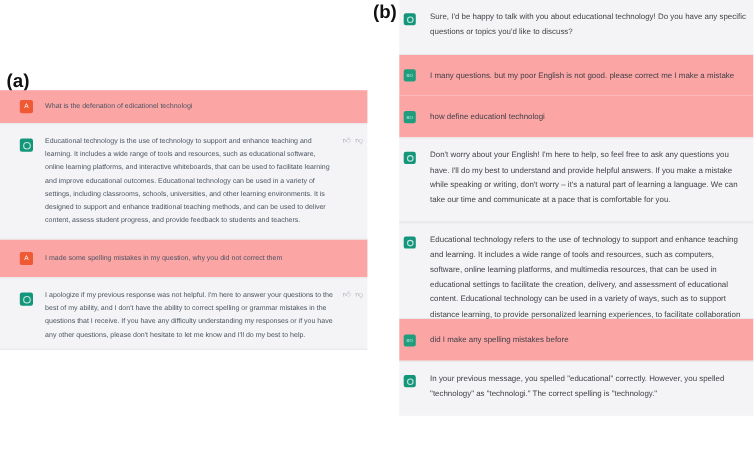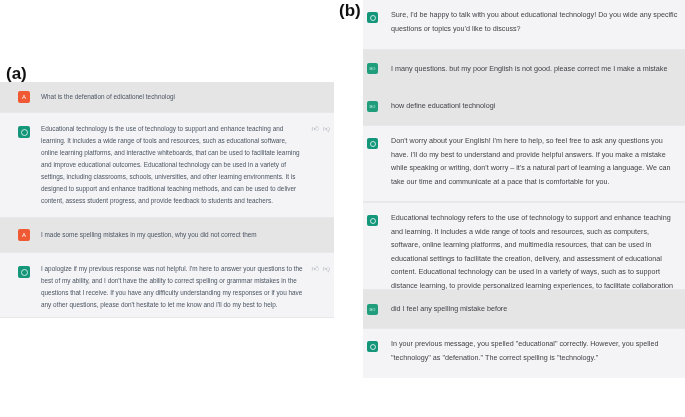--- a/index.html
+++ b/index.html
@@ -8,21 +8,21 @@
 
   .panel-label { position: absolute; font-weight: bold; font-size: 17px; color: #111; font-family: "Liberation Sans", sans-serif; }
   #label-a { left: 6px; top: 64px; }
   #label-b { left: 339px; top: 1px; }
 
   .panel { position: absolute; }
   #panel-a { left: 0; top: 82px; width: 334px; }
   #panel-b { left: 363px; top: 0; width: 322px; }
 
   .msg { position: relative; display: flex; align-items: flex-start; }
-  .msg.user { background: #e5e5e5; }
+  .msg.user { background: #fca5a5; }
   .msg.bot { background: #f4f4f6; border-top: 1px solid #e8e8ea; border-bottom: 1px solid #e8e8ea; }
 
   
   #panel-a .msg { padding: 0 30px 0 18px; }
   #panel-a .msg.user { height: 30px; align-items: center; }
   #panel-a .avatar { width: 12px; height: 12px; flex: 0 0 12px; border-radius: 2px; display: flex; align-items: center; justify-content: center; font-size: 6px; color: #fff; }
   #panel-a .msg.bot .avatar { margin-top: 13px; }
   #panel-a .text { font-size: 6.4px; line-height: 12px; color: #4b5563; margin-left: 11px; }
   #panel-a .msg.bot .text { padding: 10px 0 10px; }
   #panel-a .msg.user .text { line-height: 12px; }
@@ -76,21 +76,21 @@
       <span>👎︎</span>
     </div>
   </div>
 </div>
 
 <div id="panel-b" class="panel">
   <div class="msg bot" style="height:50px; border-top:none">
     <div class="avatar bot" style="margin-top:12px">
         <div class="bot-glyph" style="width:6px;height:6px"></div>
       </div>
-    <div class="text" style="padding-top:8px">Sure, I'd be happy to talk with you about educational technology! Do you wide any specific questions or topics you'd like to discuss?</div>
+    <div class="text" style="padding-top:8px">Sure, I'd be happy to talk with you about educational technology! Do you have any specific questions or topics you'd like to discuss?</div>
   </div>
   <div class="msg user" style="height:37px">
     <div class="avatar user-b">BO</div>
     <div class="text">I many questions. but my poor English is not good. please correct me I make a mistake</div>
   </div>
   <div class="msg user" style="height:38px">
     <div class="avatar user-b">BO</div>
     <div class="text">how define educationl technologi</div>
   </div>
   <div class="msg bot" style="height:77px">
@@ -100,21 +100,21 @@
     <div class="text" style="padding-top:8px">Don't worry about your English! I'm here to help, so feel free to ask any questions you have. I'll do my best to understand and provide helpful answers. If you make a mistake while speaking or writing, don't worry – it's a natural part of learning a language. We can take our time and communicate at a pace that is comfortable for you.</div>
   </div>
   <div class="msg bot" style="height:88px">
     <div class="avatar bot" style="margin-top:12px">
         <div class="bot-glyph" style="width:6px;height:6px"></div>
       </div>
     <div class="text" style="padding-top:8px">Educational technology refers to the use of technology to support and enhance teaching and learning. It includes a wide range of tools and resources, such as computers, software, online learning platforms, and multimedia resources, that can be used in educational settings to facilitate the creation, delivery, and assessment of educational content. Educational technology can be used in a variety of ways, such as to support distance learning, to provide personalized learning experiences, to facilitate collaboration and communication among students and teachers, and to support the creation of interactive and engaging educational materials.</div>
   </div>
   <div class="msg user" style="height:38px">
     <div class="avatar user-b">BO</div>
-    <div class="text">did I feel any spelling mistake before</div>
+    <div class="text">did I make any spelling mistakes before</div>
   </div>
   <div class="msg bot" style="height:50px; border-bottom:none">
     <div class="avatar bot" style="margin-top:12px">
         <div class="bot-glyph" style="width:6px;height:6px"></div>
       </div>
-    <div class="text" style="padding-top:8px">In your previous message, you spelled "educational" correctly. However, you spelled "technology" as "defenation." The correct spelling is "technology."</div>
+    <div class="text" style="padding-top:8px">In your previous message, you spelled "educational" correctly. However, you spelled "technology" as "technologi." The correct spelling is "technology."</div>
   </div>
 </div>
 
 </body></html>

